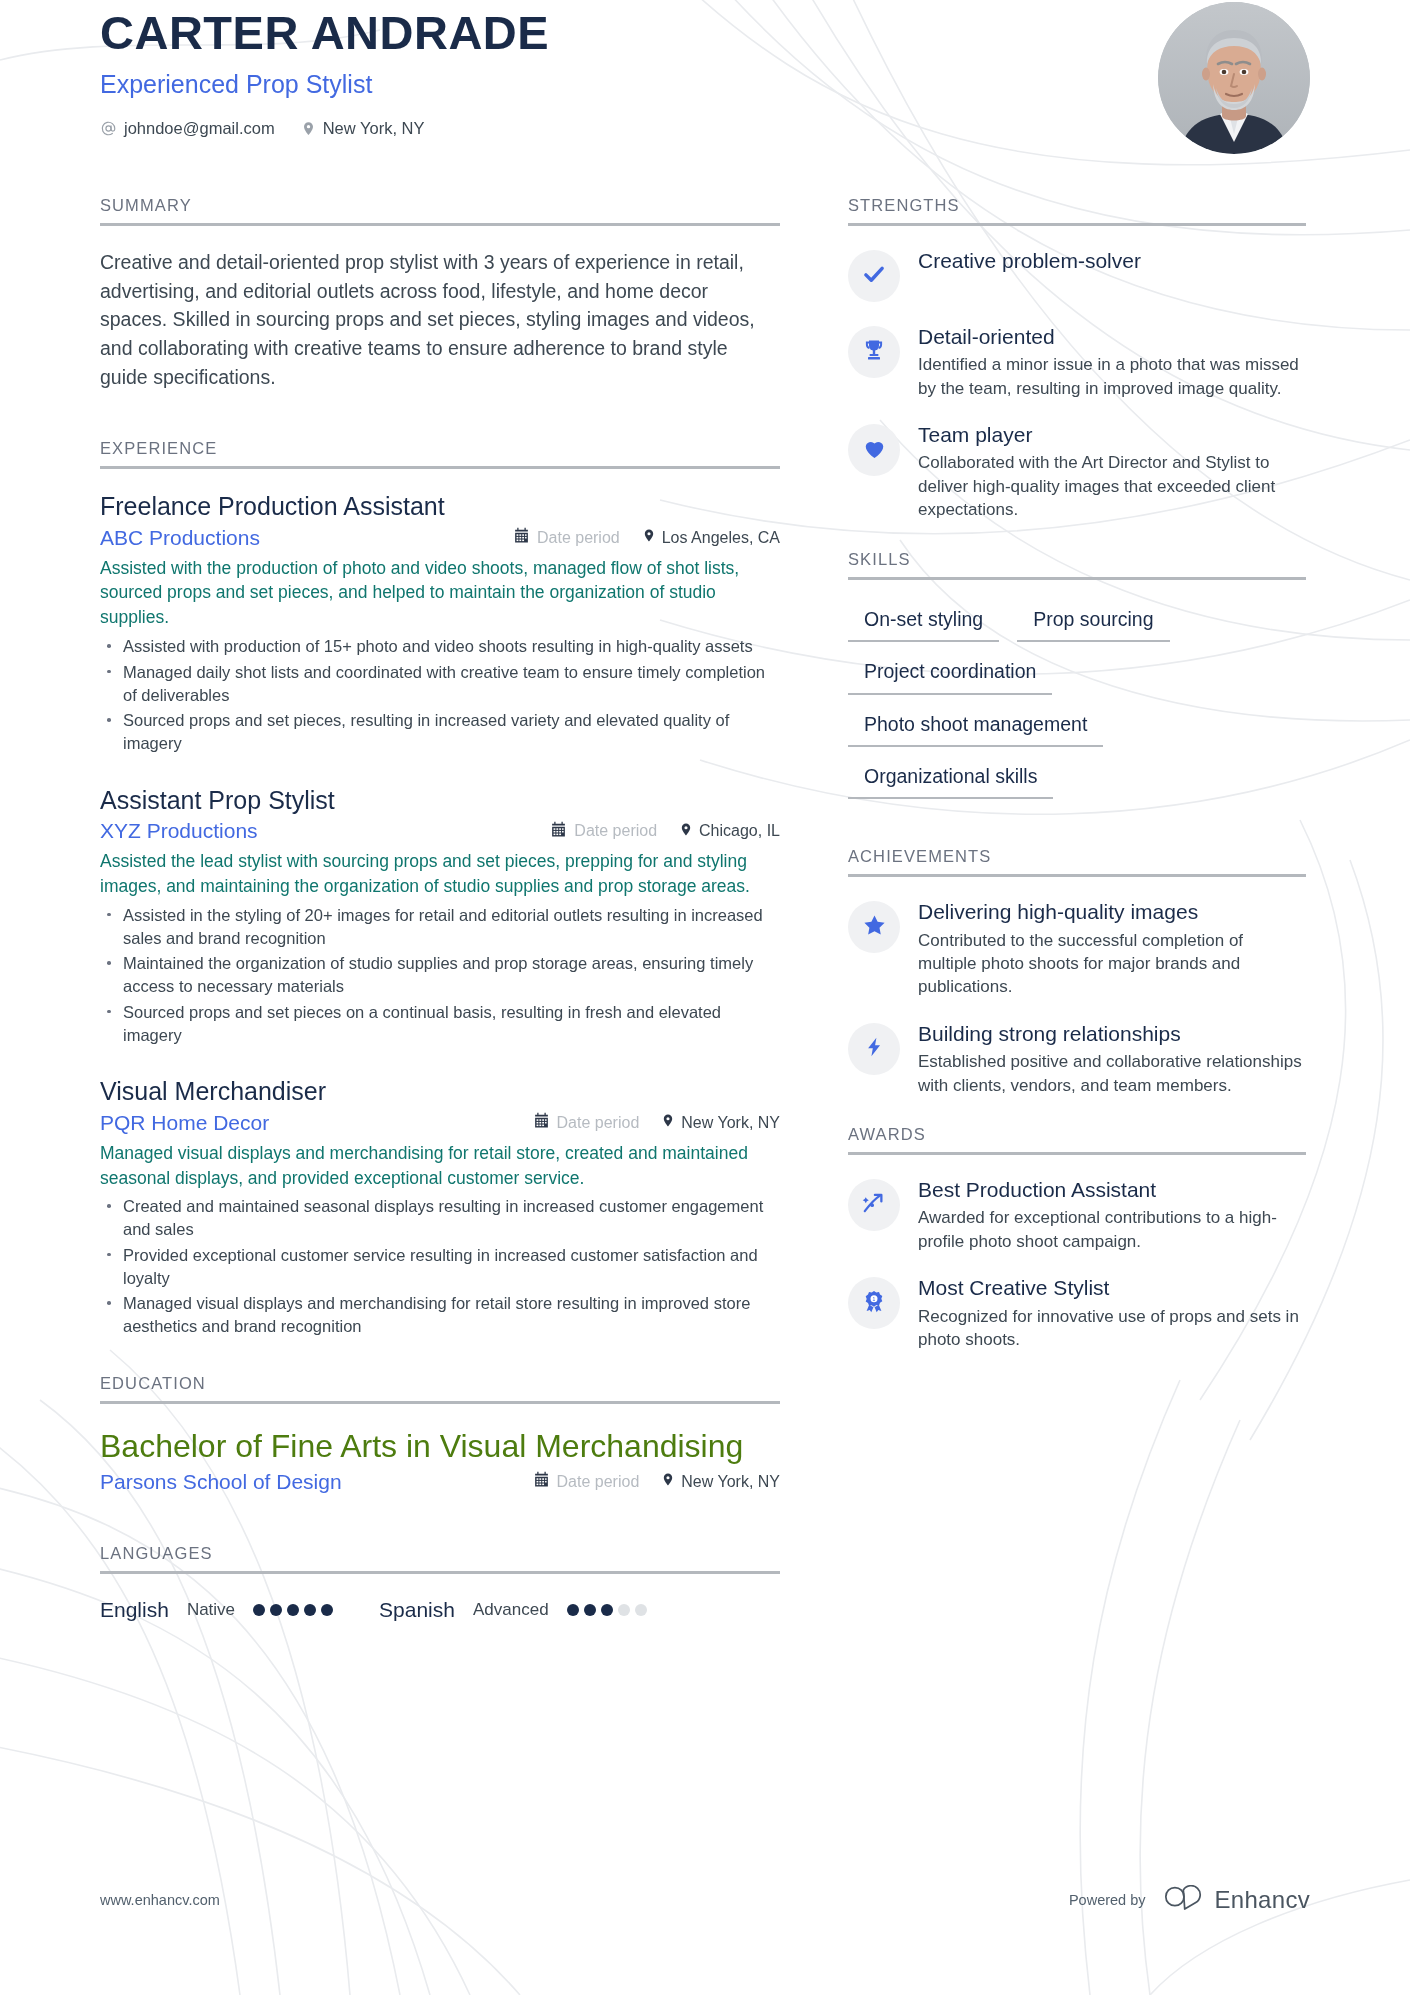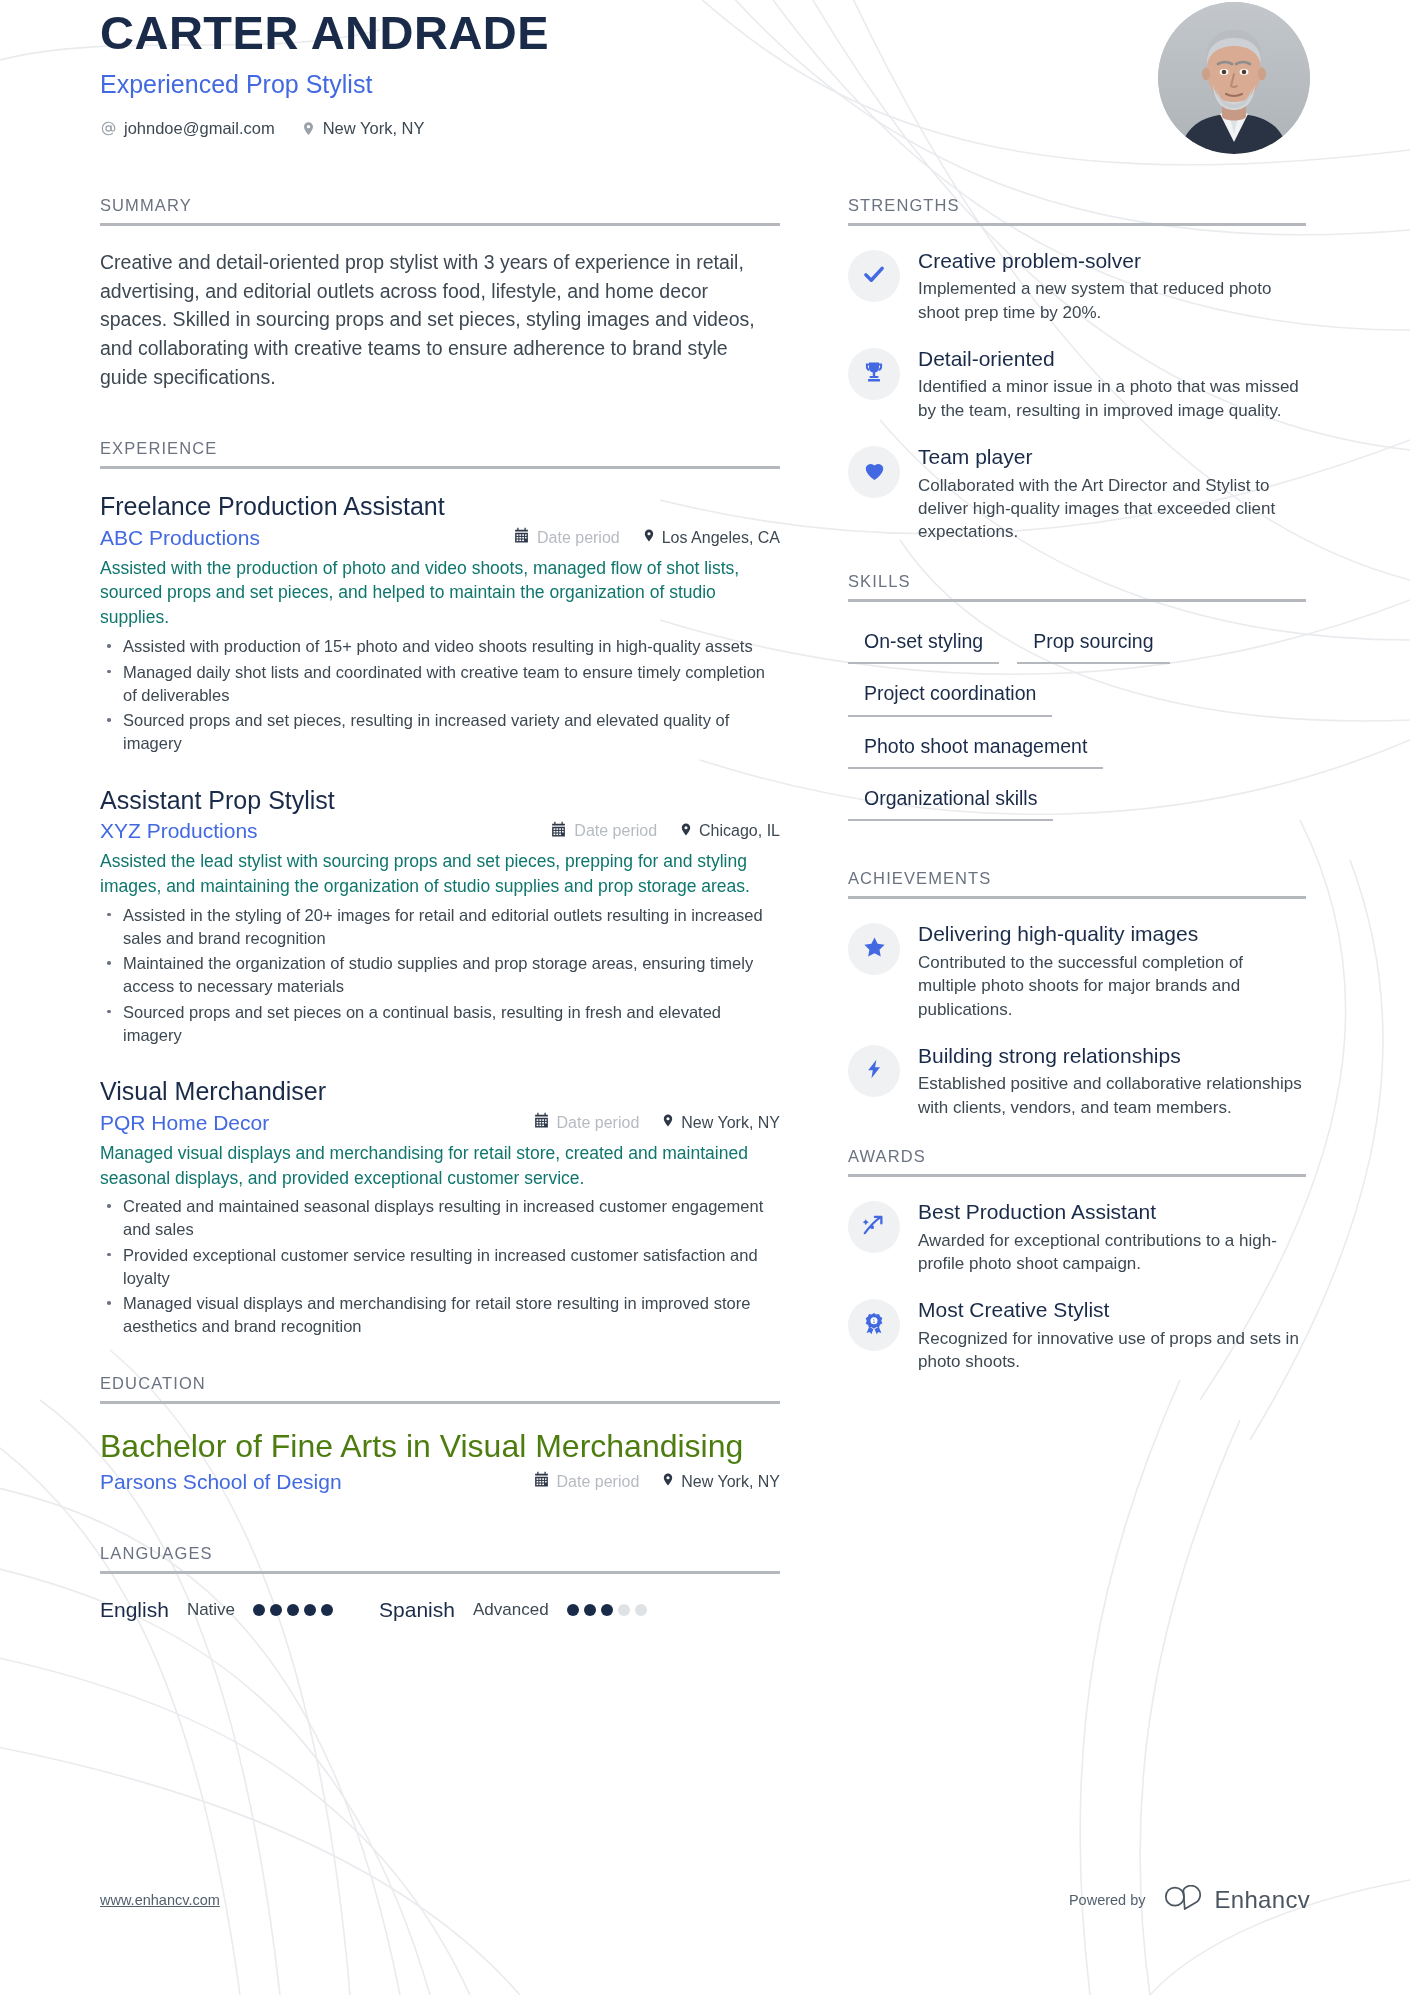--- a/index.html
+++ b/index.html
@@ -238,21 +238,21 @@
   .footer {
     position: absolute;
     left: 100px;
     right: 100px;
     bottom: 80px;
     display: flex;
     align-items: center;
     justify-content: space-between;
     z-index: 1;
   }
-  .footer-url { font-size: 14.5px; color: #52606d; text-decoration: underline; }
+  .footer-url { font-size: 14.5px; color: #52606d; }
   .footer-right { display: flex; align-items: center; gap: 18px; }
   .powered-by { font-size: 14.5px; color: #52606d; }
   .logo-lockup { display: flex; align-items: center; gap: 11px; }
   .logo-text {
     font-size: 24px;
     color: #4a5560;
     letter-spacing: 0.3px;
   }
 
   .gap-sm { height: 18px; }
@@ -591,21 +591,20 @@
           <div class="section-rule"></div>
           <div id="strengths-list">
     <div class="feature-item">
       <div class="feature-icon">
                   <span class=""><svg width="26" height="26" viewBox="0 0 24 24" fill="none" stroke="#4269e1" stroke-width="3.2" stroke-linecap="round" stroke-linejoin="round">
                       <path d="M4.5 12.8l5 5 10-11"></path>
                     </svg></span>
                 </div>
       <div class="feature-body">
         <div class="feature-title">Creative problem-solver</div>
-        <div class="feature-desc">Implemented a new system that reduced photo shoot prep time by 20%.</div>
       </div>
     </div>
 
     <div class="feature-item">
       <div class="feature-icon">
                   <span class=""><svg width="24" height="24" viewBox="0 0 24 24" fill="#4269e1">
                       <path d="M7 2.4h10v5.2a5 5 0 0 1-10 0z"></path>
                       <path d="M4.2 3.6H7v2H5.9v1.2a2.4 2.4 0 0 0 1.8 2.3l-.5 1.9A4.4 4.4 0 0 1 3.9 6.8V3.6zM19.8 3.6H17v2h1.1v1.2a2.4 2.4 0 0 1-1.8 2.3l.5 1.9a4.4 4.4 0 0 0 3.3-4.2V3.6z"></path>
                       <rect x="10.8" y="12" width="2.4" height="4.2"></rect>
                       <rect x="7.6" y="16" width="8.8" height="2.1" rx="0.5"></rect>

